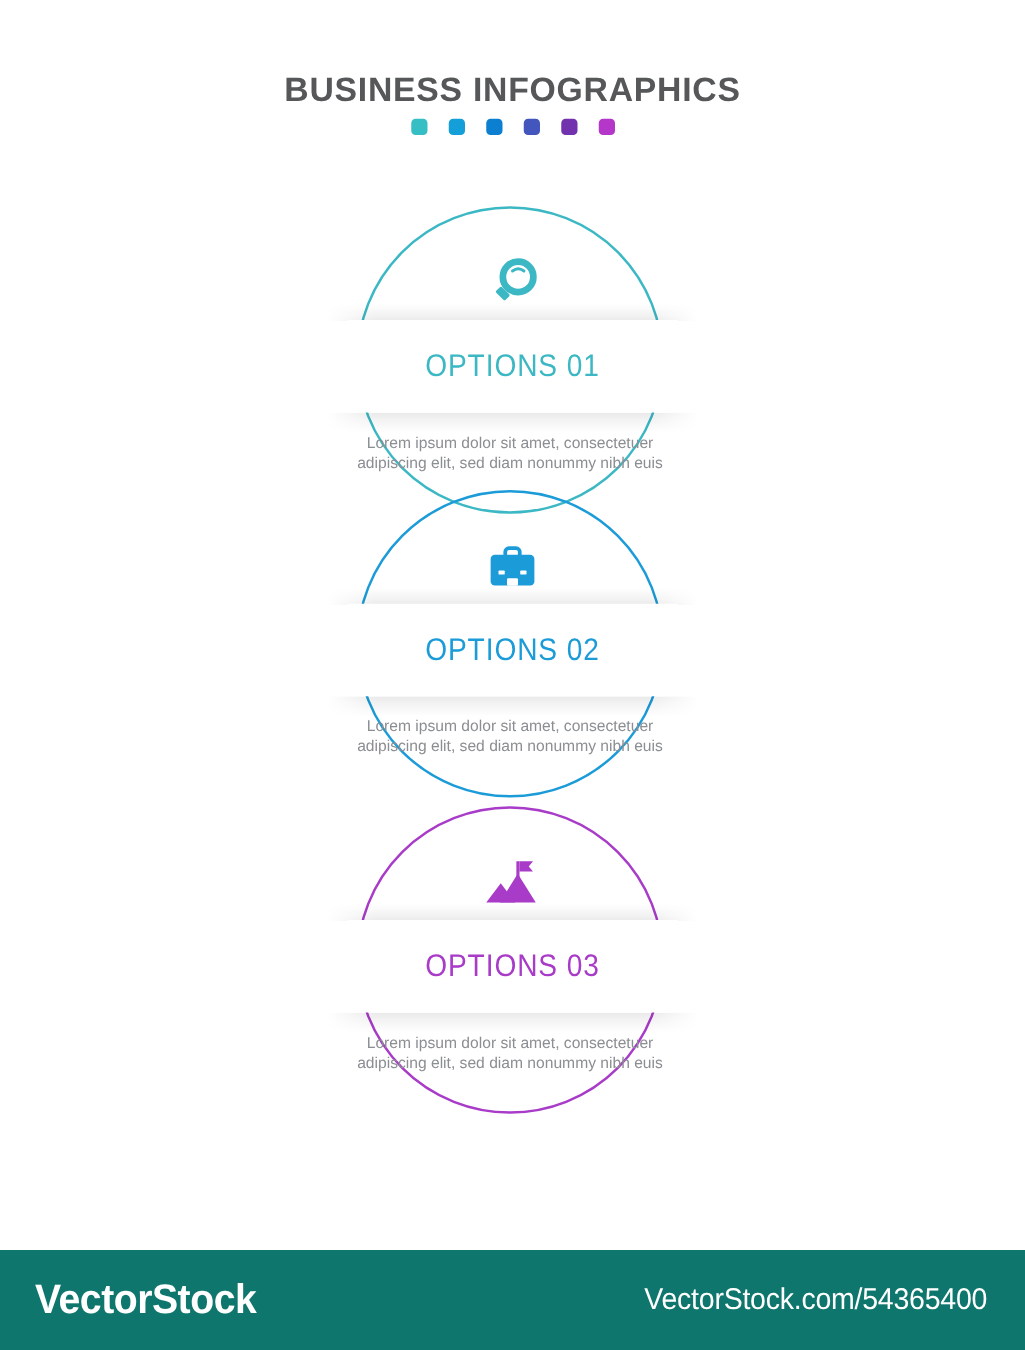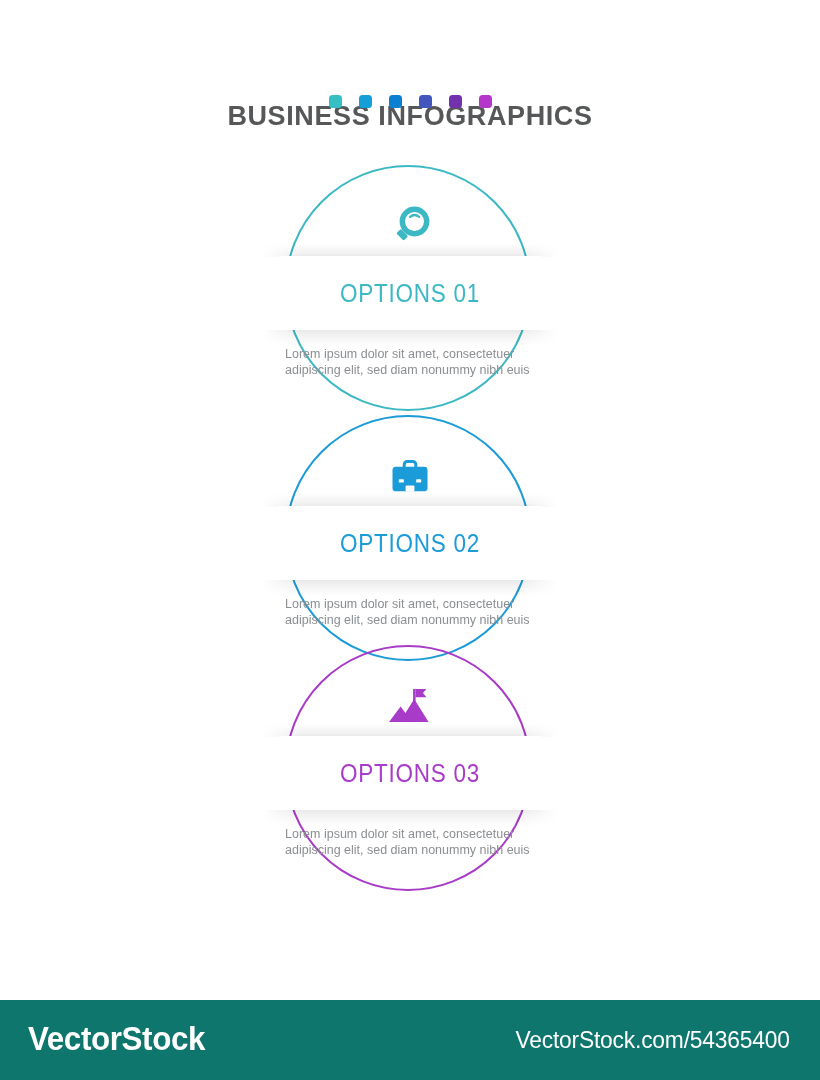--- a/index.html
+++ b/index.html
@@ -26,21 +26,20 @@
     position: absolute;
     top: 57px;
     left: 0;
     width: 820px;
     text-align: center;
     font-size: 27px;
     font-weight: bold;
     letter-spacing: 0.6px;
     color: #555759;
     font-family: "Liberation Sans", "DejaVu Sans", sans-serif;
-    margin-top: 44px;
   }
   #dot-row {
     position: absolute;
     top: 95px;
     left: 0;
     width: 820px;
     display: flex;
     justify-content: center;
     gap: 17px;
   }
@@ -133,21 +132,21 @@
     letter-spacing: 0.8px;
     color: #000;
     font-family: "Liberation Sans Narrow", "Liberation Sans", "DejaVu Sans", sans-serif;
     transform: scaleX(0.9);
   }
   .step-desc {
     position: absolute;
     left: 285px;
     top: 182px;
     width: 246px;
-    text-align: left;
+    text-align: center;
     font-size: 12.5px;
     line-height: 15.5px;
     color: #8b8e92;
     font-family: "Liberation Sans", "DejaVu Sans", sans-serif;
   }
 
   
   #watermark-bar {
     position: absolute;
     left: 0;
@@ -204,21 +203,21 @@
           <path d="M22.0 12.8 Q26.6 9.2 31.2 12.8" fill="none" stroke="#3BB8C4" stroke-width="2.3" stroke-linecap="round"></path>
           <rect x="9.0" y="27.6" width="10.4" height="6.4" rx="1.3" fill="#3BB8C4" transform="rotate(45 14.2 30.8)"></rect>
         </svg>
       </div>
       <div class="band-shadow-top"></div>
       <div class="band-shadow-bottom"></div>
       <div class="band-fill"></div>
       <div class="step-title" style="color: rgb(59, 184, 196);">OPTIONS 01</div>
       <div class="step-desc">Lorem ipsum dolor sit amet, consectetuer adipiscing elit, sed diam nonummy nibh euis</div>
     </div>
-    <div class="step" style="top: 415px;">
+    <div class="step" style="top: 392px;">
       <div class="circle" style="border-color: rgb(27, 155, 216);"></div>
       <div class="icon-wrap">
         <svg width="48" height="44" viewBox="0 0 48 44">
           <path d="M18.2 11.5 v-2.0 a3.0 3.0 0 0 1 3.0 -3.0 h5.6 a3.0 3.0 0 0 1 3.0 3.0 v2.0" fill="none" stroke="#1B9BD8" stroke-width="3.0" stroke-linecap="round"></path>
           <rect x="6.5" y="11.8" width="35" height="24.5" rx="3.4" fill="#1B9BD8"></rect>
           <rect x="12.8" y="24.3" width="5.0" height="3.3" rx="0.7" fill="#ffffff"></rect>
           <rect x="30.2" y="24.3" width="5.0" height="3.3" rx="0.7" fill="#ffffff"></rect>
           <rect x="19.6" y="30.6" width="8.8" height="5.9" rx="1.0" fill="#ffffff"></rect>
         </svg>
       </div>

